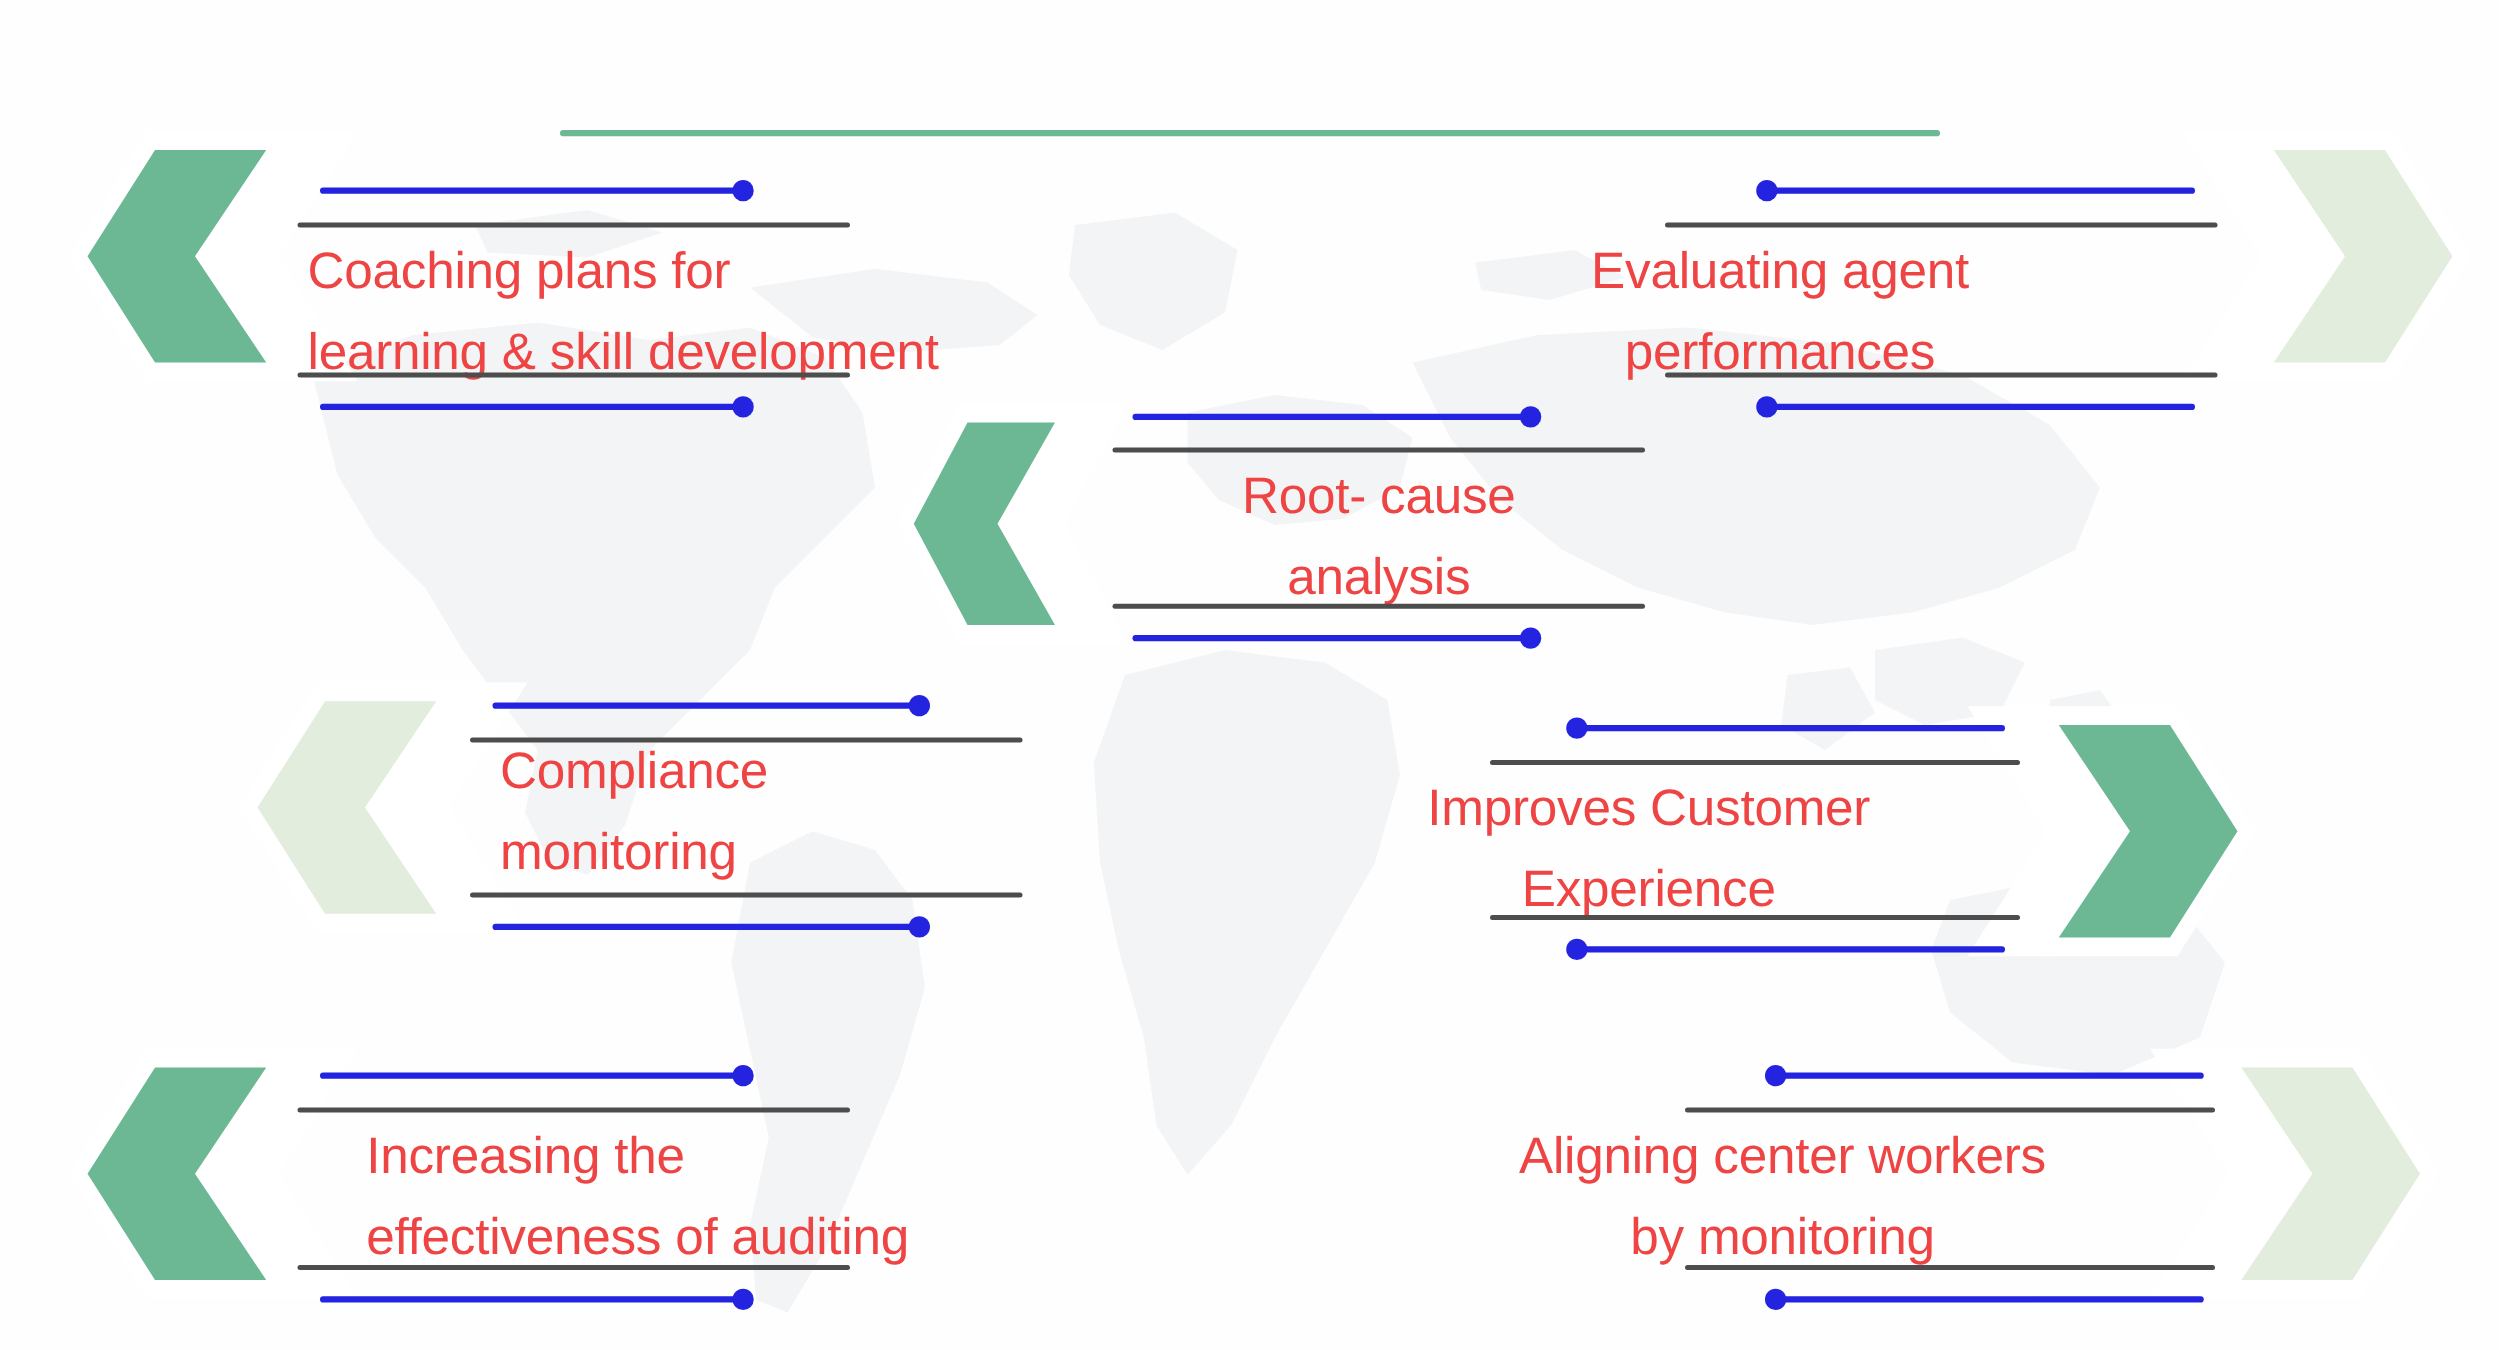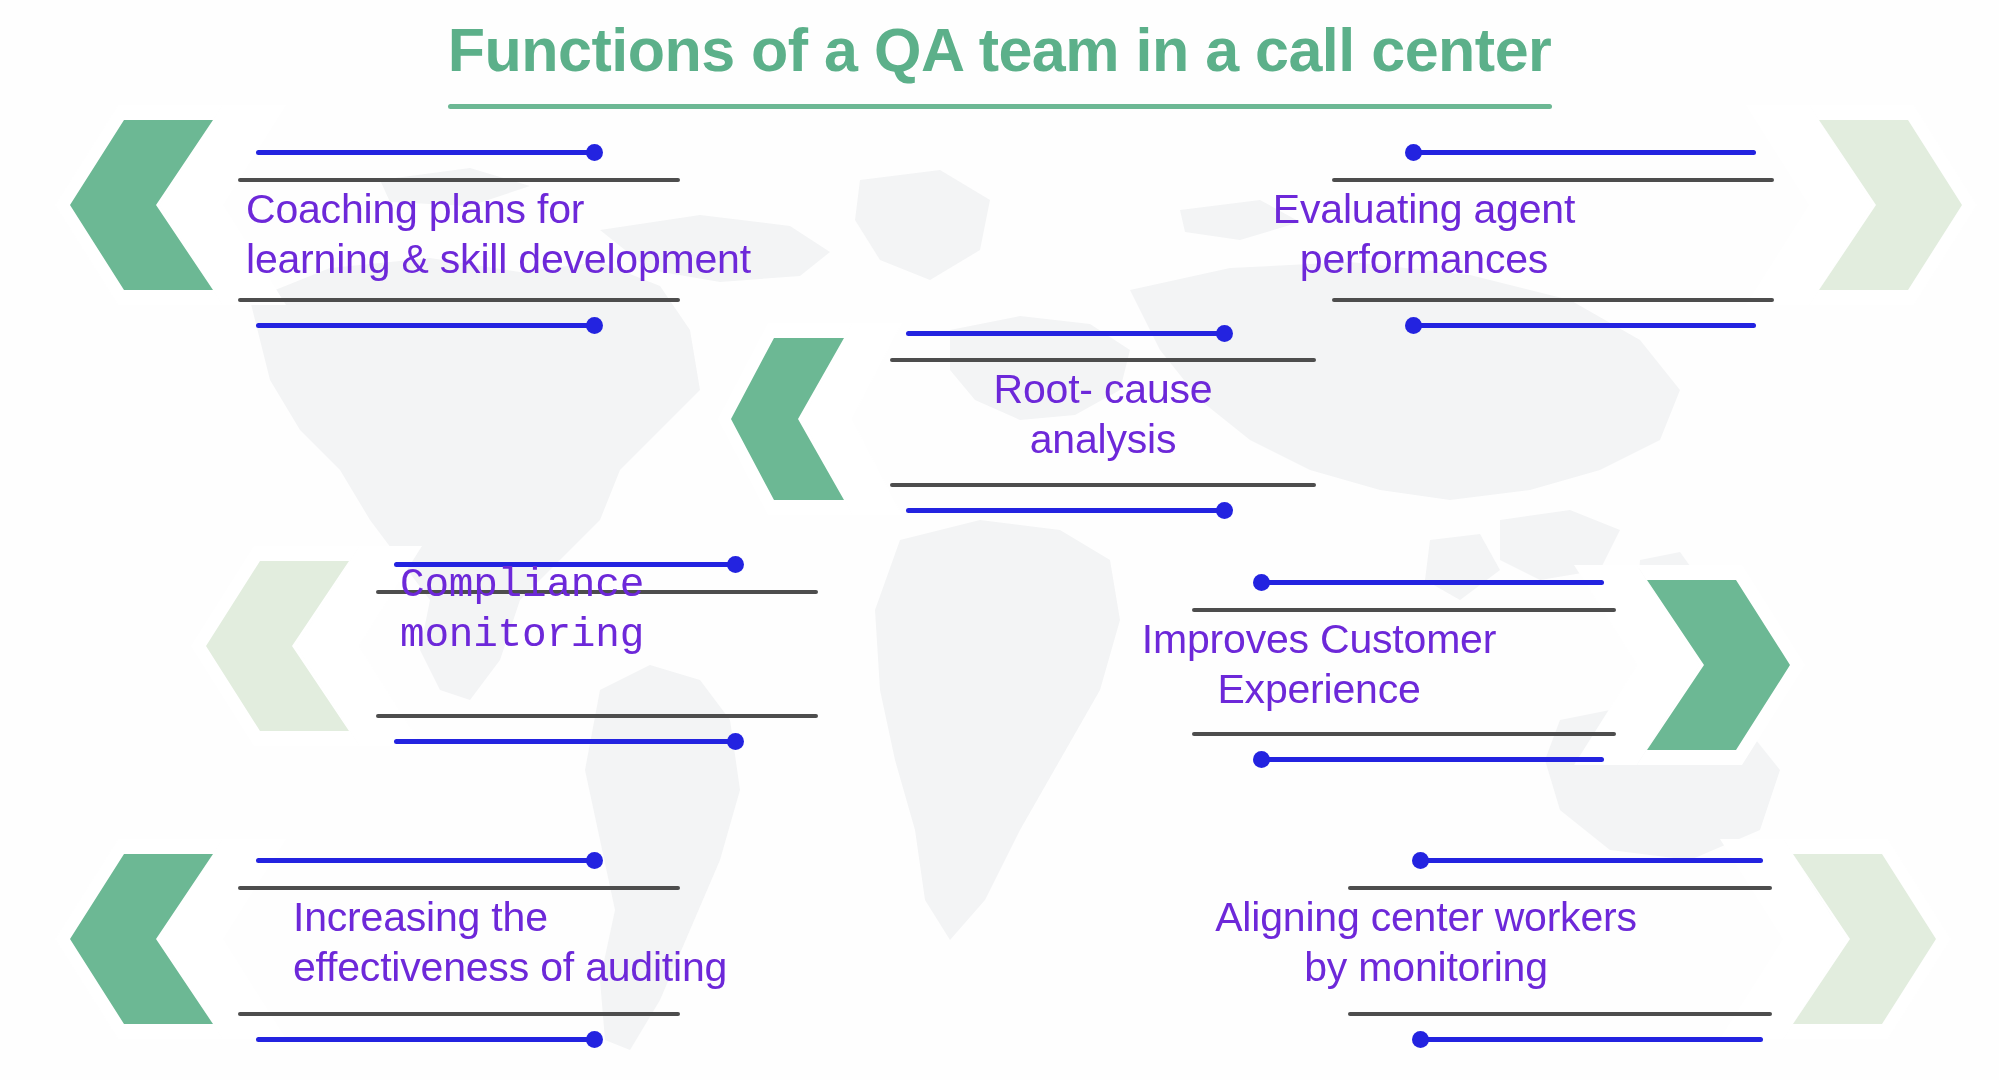--- a/index.html
+++ b/index.html
@@ -25,21 +25,21 @@
     position:absolute;left:calc(50% - 552px);top:104px;width:1104px;height:5px;
     background:#6cb894;border-radius:3px;
   }
 
   
   .item{position:absolute;}
   .rule{position:absolute;height:4px;background:#4d4d4d;border-radius:2px;}
   .bluerule{position:absolute;height:5px;background:#2323e0;border-radius:3px;}
   .dot{position:absolute;width:17px;height:17px;border-radius:50%;background:#2323e0;}
   .label{
-    position:absolute;color:#6d28d9;font-size:41px;line-height:50px;
+    position:absolute;color:#ef4444;font-size:41px;line-height:65px;
     letter-spacing:-0.2px;white-space:pre-line;
   }
   .label.right-al{text-align:center;}
   .label.left-al{text-align:left;}
   .label.center-al{text-align:center;}
 
   .chev{position:absolute;}
   .chev svg{display:block;overflow:visible;}
 </style>
 </head>
@@ -76,23 +76,20 @@
                L1560 810 L1545 760 Z"></path>
       <path d="M1800 880 L1850 870 L1870 900 L1830 920 L1800 905 Z"></path>
 
       <path d="M1640 560 L1680 552 L1700 580 L1665 600 L1638 586 Z"></path>
       <path d="M1700 620 L1740 614 L1752 640 L1715 654 Z"></path>
       <path d="M1180 210 L1260 200 L1300 222 L1240 240 L1185 232 Z"></path>
       <path d="M380 180 L470 168 L530 186 L470 206 L390 202 Z"></path>
     </g>
   </svg>
 
-  <div id="title-wrap">
-    <div id="page-title">Functions of a QA team in a call center</div>
-  </div>
   <div id="title-rule"></div>
 
   <div class="item">
     <div class="chev" style="left:40px;top:102px;">
       <svg width="250" height="206" viewBox="0 0 250 206">
         <g>
           <path d="M183 3 L246 3 L183 103 L246 203 L183 203 L120 103 Z" fill="#ffffff"></path>
           <path d="M78 3 L183 3 L120 103 L183 203 L78 203 L15 103 Z" fill="#ffffff"></path>
           <path d="M84 18 L173 18 L116 103 L173 188 L84 188 L30 103 Z" fill="#6cb894"></path>
         </g>
@@ -154,21 +151,21 @@
         <g>
           <path d="M183 3 L246 3 L183 103 L246 203 L183 203 L120 103 Z" fill="#ffffff"></path>
           <path d="M78 3 L183 3 L120 103 L183 203 L78 203 L15 103 Z" fill="#ffffff"></path>
           <path d="M84 18 L173 18 L116 103 L173 188 L84 188 L30 103 Z" fill="#e2edde"></path>
         </g>
       </svg>
     </div>
     <div class="bluerule" style="left:394px;top:562px;width:344px;"></div>
     <div class="dot" style="left:727px;top:556px;"></div>
     <div class="rule" style="left:376px;top:590px;width:442px;"></div>
-    <div class="label left-al" style="left:400px;top:560px;width:520px;font-family:Liberation Mono, monospace;">Compliance
+    <div class="label left-al" style="left:400px;top:584px;width:520px;">Compliance
 monitoring</div>
     <div class="rule" style="left:376px;top:714px;width:442px;"></div>
     <div class="bluerule" style="left:394px;top:739px;width:344px;"></div>
     <div class="dot" style="left:727px;top:733px;"></div>
   </div>
 
   <div class="item">
     <div class="chev" style="left:1570px;top:562px;">
       <svg width="250" height="206" viewBox="0 0 250 206">
         <g>

